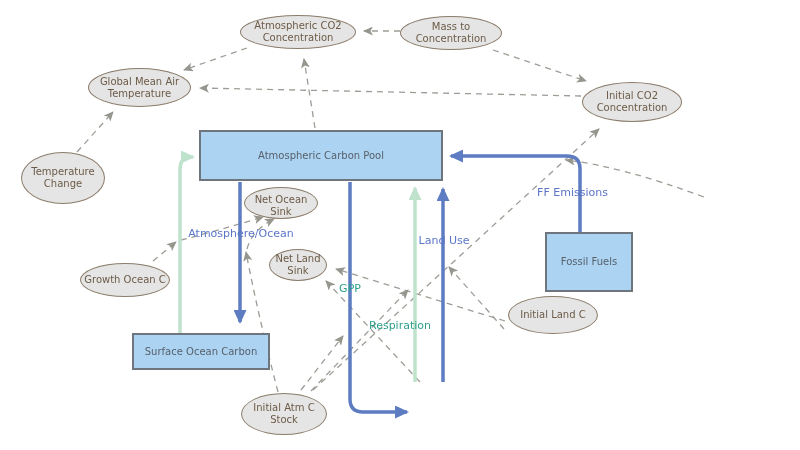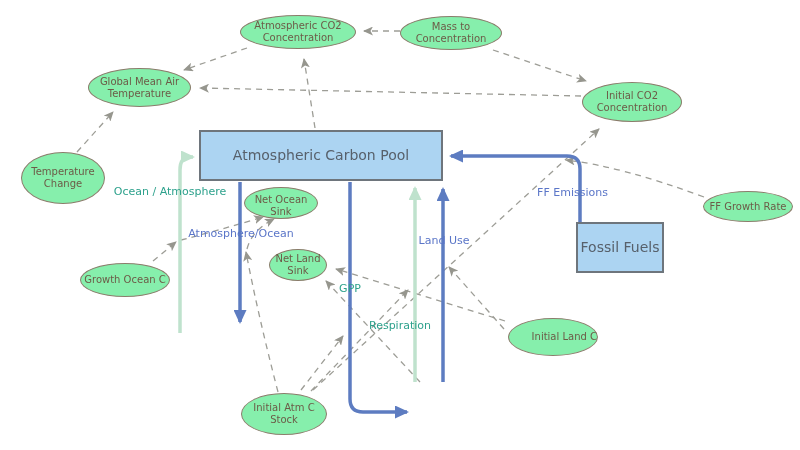--- a/index.html
+++ b/index.html
@@ -3,22 +3,22 @@
 <meta charset="utf-8">
 <style>
   html,body{margin:0;padding:0;background:#fff;}
   .canvas{
     position:relative;width:800px;height:450px;background:#ffffff;
     font-family:"DejaVu Sans","Liberation Sans",sans-serif;overflow:hidden;
   }
   .canvas svg{position:absolute;left:0;top:0;width:800px;height:450px;}
   .node{position:absolute;display:flex;align-items:center;justify-content:center;
     text-align:center;white-space:pre-line;box-sizing:border-box;cursor:default;}
-  .stock{background:#ACD4F2;border:2px solid #6E757C;color:#57606B;font-size:14px;line-height:1.15;}
-  .conv{background:#86efac;border:1.6px solid #8B7C6B;border-radius:50%;color:#6C5B47;
+  .stock{background:#ACD4F2;border:2px solid #6E757C;color:#57606B;font-size:10px;line-height:1.15;}
+  .conv{background:#e5e5e5;border:1.6px solid #8B7C6B;border-radius:50%;color:#6C5B47;
     font-size:10px;line-height:1.18;}
   .flow-label{position:absolute;transform:translate(-50%,-50%);font-size:11px;
     white-space:nowrap;background:transparent;}
   .lbl-teal{color:#2DA18C;}
   .lbl-blue{color:#5B76C8;}
   .link{stroke:#9D9D96;stroke-width:1.3;fill:none;stroke-dasharray:6 5;}
   .pipe-blue{stroke:#5D7CC1;stroke-width:3.5;fill:none;}
   .pipe-green{stroke:#BFE2CD;stroke-width:3.5;fill:none;}
 </style>
 </head>
@@ -61,21 +61,24 @@
     <path class="pipe-blue" marker-end="url(#ar-blue)" d="M240,182 L240,322"></path>
     <path class="pipe-blue" marker-end="url(#ar-blue)" d="M350,182 L350,399 Q350,412 363,412 L407,412"></path>
     <path class="pipe-green" marker-end="url(#ar-green)" d="M415,382 L415,188"></path>
     <path class="pipe-blue" marker-end="url(#ar-blue)" d="M443,382 L443,189"></path>
     <path class="pipe-blue" marker-end="url(#ar-blue)" d="M580,238 L580,169 Q580,156 567,156 L451,156"></path>
   </svg>
 
   <div class="node stock" style="left:199px;top:130px;width:244px;height:51px;">
     <span>Atmospheric Carbon Pool</span>
   </div>
-  <div class="node stock" style="left:545px;top:222px;width:88px;height:51px;margin-left:31px;">
+  <div class="node stock" style="left:132px;top:333px;width:138px;height:37px;">
+    <span>Surface Ocean Carbon</span>
+  </div>
+  <div class="node stock" style="left:545px;top:232px;width:88px;height:60px;">
     <span>Fossil Fuels</span>
   </div>
 
   <div class="node conv" style="left:240px;top:15px;width:116px;height:34px;">
     <span>Atmospheric CO2
 Concentration</span>
   </div>
   <div class="node conv" style="left:400px;top:16px;width:102px;height:34px;">
     <span>Mass to
 Concentration</span>
@@ -85,42 +88,38 @@
 Temperature</span>
   </div>
   <div class="node conv" style="left:21px;top:152px;width:84px;height:52px;">
     <span>Temperature
 Change</span>
   </div>
   <div class="node conv" style="left:582px;top:82px;width:100px;height:40px;">
     <span>Initial CO2
 Concentration</span>
   </div>
-  <div class="node conv" style="left:703px;top:191px;width:90px;height:31px;">
-    <span>FF Growth Rate</span>
-  </div>
   <div class="node conv" style="left:244px;top:187px;width:74px;height:32px;align-items:flex-end;">
     <span>Net Ocean
 Sink</span>
   </div>
   <div class="node conv" style="left:269px;top:249px;width:58px;height:32px;align-items:center;">
     <span>Net Land
 Sink</span>
   </div>
   <div class="node conv" style="left:80px;top:263px;width:90px;height:34px;">
     <span>Growth Ocean C</span>
   </div>
   <div class="node conv" style="left:241px;top:393px;width:86px;height:42px;">
     <span>Initial Atm C
 Stock</span>
   </div>
-  <div class="node conv" style="left:508px;top:318px;width:90px;height:38px;justify-content:flex-end;">
+  <div class="node conv" style="left:508px;top:296px;width:90px;height:38px;">
     <span>Initial Land C</span>
   </div>
 
-  <div class="flow-label lbl-teal" style="left:170px;top:191px;">Ocean / Atmosphere</div>
   <div class="flow-label lbl-blue" style="left:241px;top:233px;">Atmosphere/Ocean</div>
   <div class="flow-label lbl-teal" style="left:350px;top:288px;">GPP</div>
   <div class="flow-label lbl-teal" style="left:400px;top:325px;">Respiration</div>
   <div class="flow-label lbl-blue" style="left:444px;top:240px;">Land Use</div>
   <div class="flow-label lbl-blue" style="left:551px;top:192px;padding-left:43px;">FF Emissions</div>
 
 </div>
 
 </body></html>

